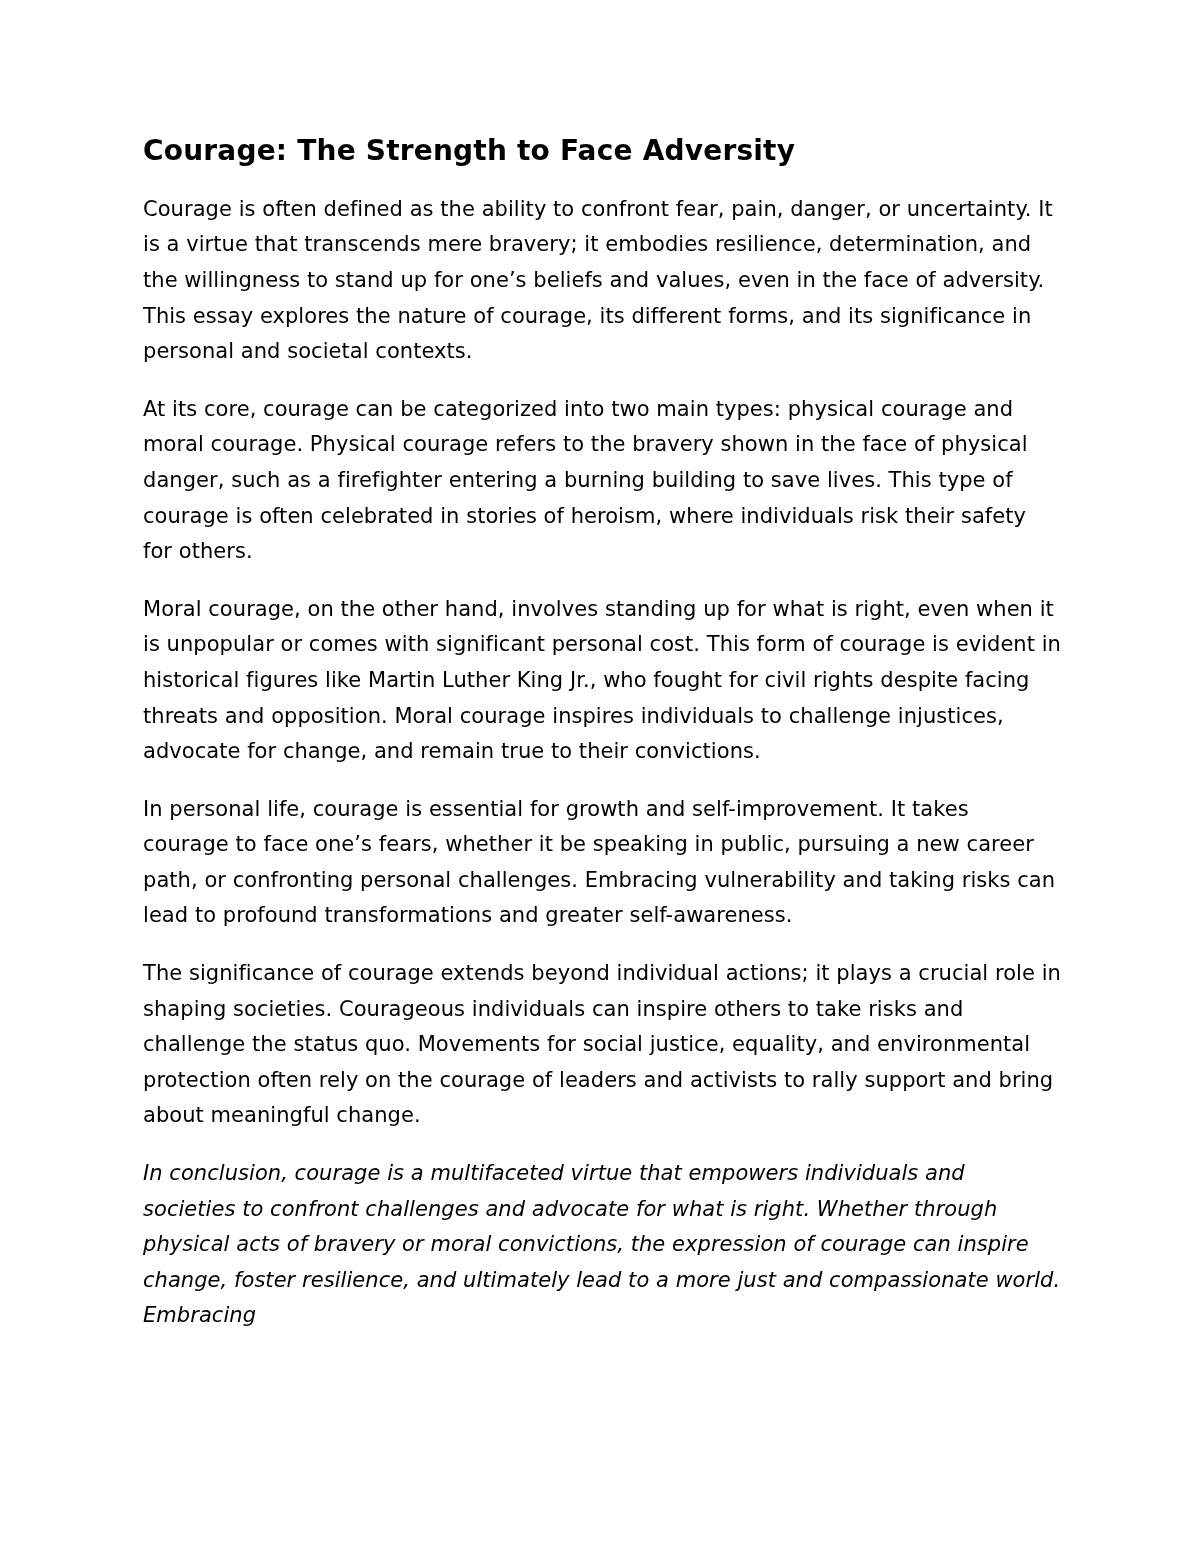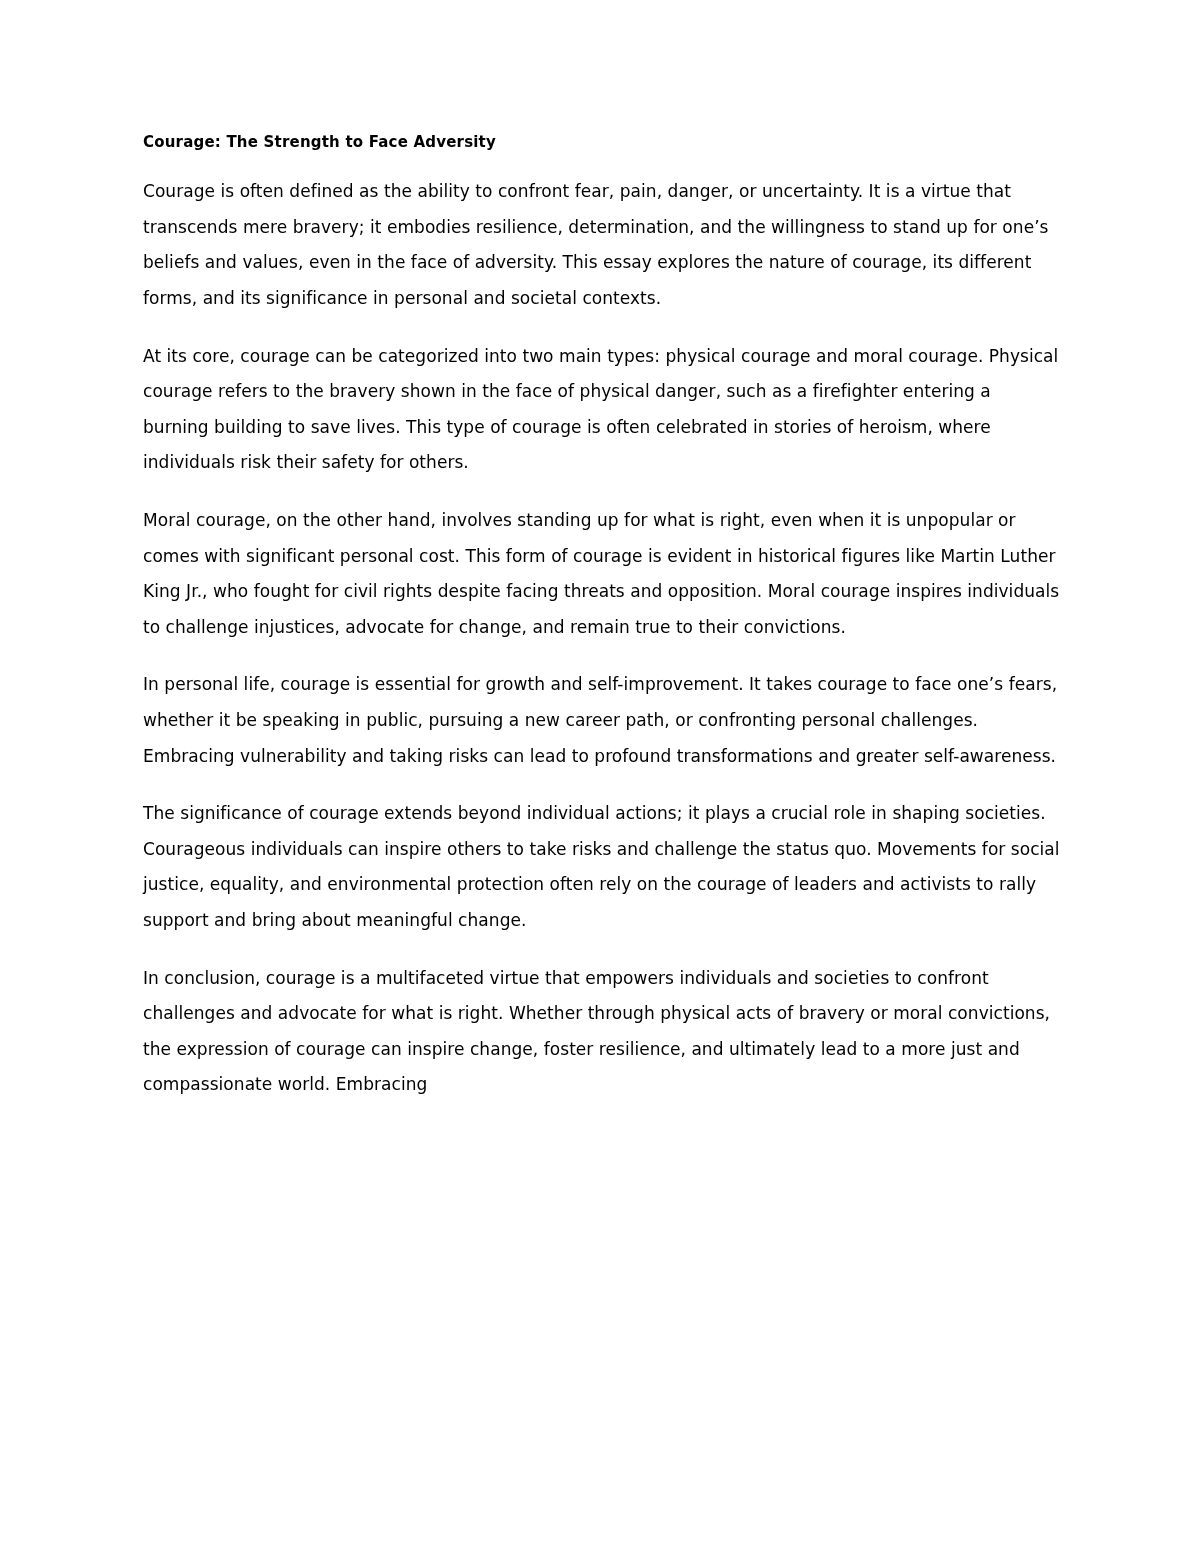--- a/index.html
+++ b/index.html
@@ -15,38 +15,39 @@
     -webkit-font-smoothing: antialiased;
   }
   .page {
     width: 1200px;
     min-height: 1553px;
     box-sizing: border-box;
     padding: 132px 140px 80px 143px;
     background: #ffffff;
   }
   .doc-title {
-    font-size: 15px;
+    font-size: 28px;
     font-weight: bold;
     line-height: 1.35;
     margin: 0 0 22px 0;
     letter-spacing: 0.2px;
   }
   .doc-body {
     width: 918px;
   }
   .para {
-    font-size: 17px;
+    font-size: 21px;
     line-height: 35.6px;
     margin: 0 0 22px 0;
     text-align: left;
     letter-spacing: 0.05px;
   }
   .para:last-child {
     margin-bottom: 0;
+    font-style: italic;
   }
 </style>
 </head>
 <body>
 
 <div class="page">
   <h1 class="doc-title">Courage: The Strength to Face Adversity</h1>
   <div class="doc-body">
     <p class="para">Courage is often defined as the ability to confront fear, pain, danger, or uncertainty. It is a virtue that transcends mere bravery; it embodies resilience, determination, and the willingness to stand up for one’s beliefs and values, even in the face of adversity. This essay explores the nature of courage, its different forms, and its significance in personal and societal contexts.</p>
     <p class="para">At its core, courage can be categorized into two main types: physical courage and moral courage. Physical courage refers to the bravery shown in the face of physical danger, such as a firefighter entering a burning building to save lives. This type of courage is often celebrated in stories of heroism, where individuals risk their safety for others.</p>

